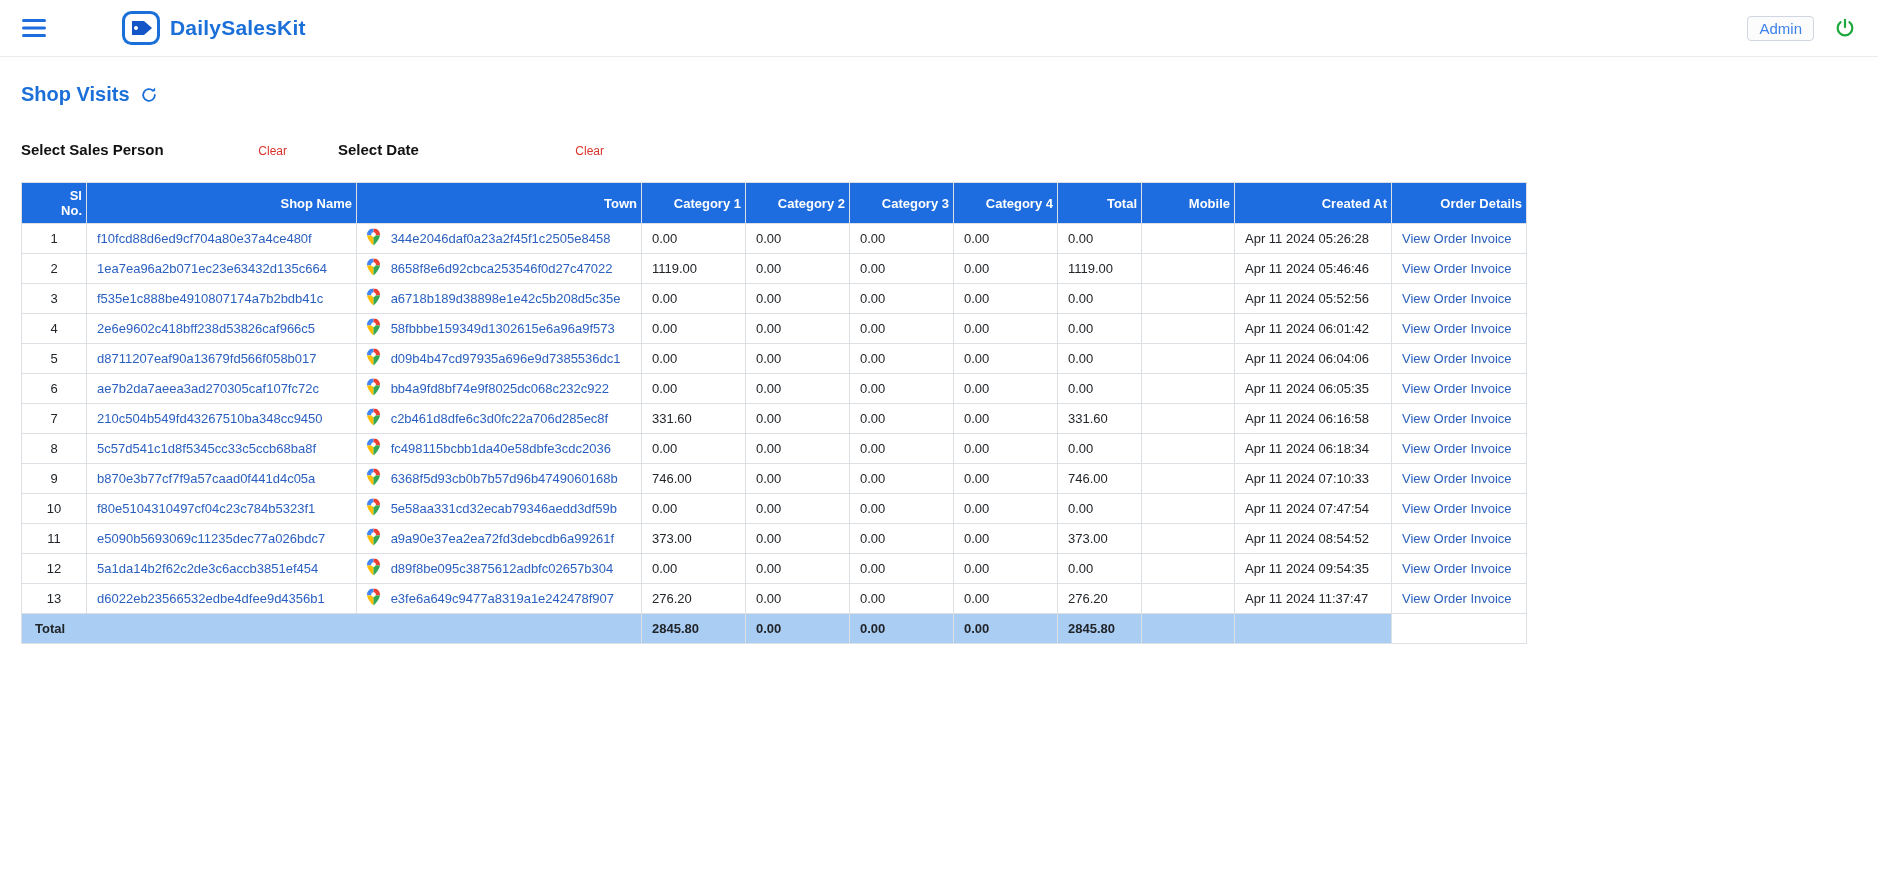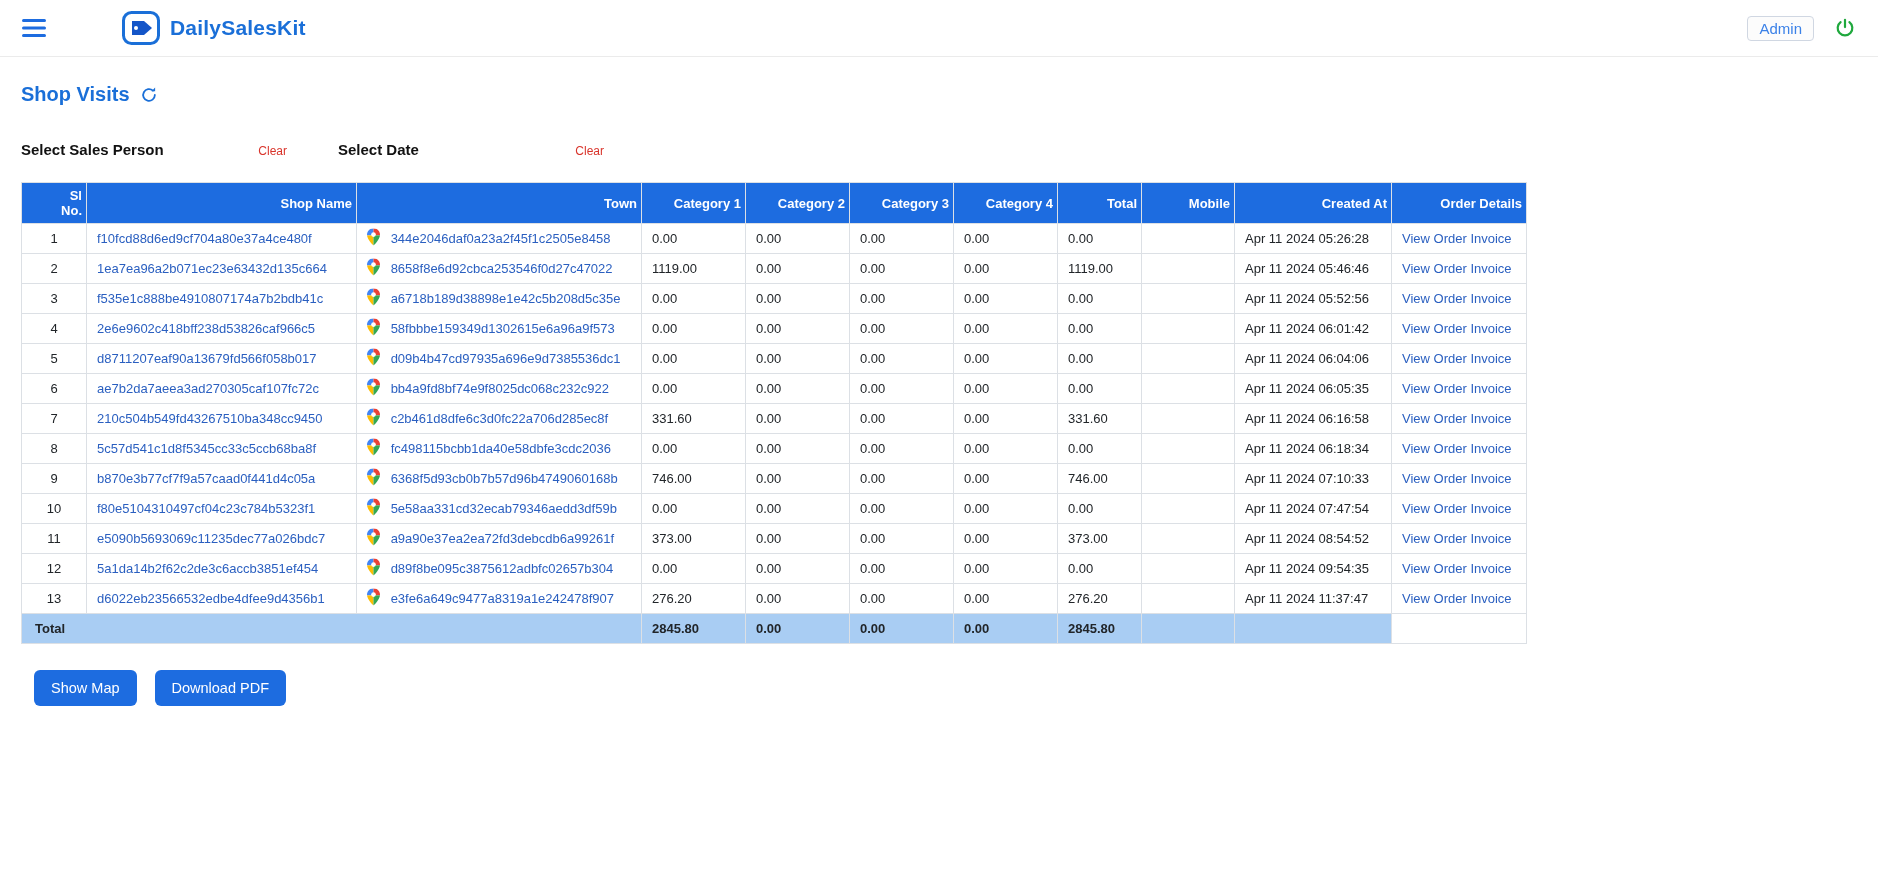--- a/index.html
+++ b/index.html
@@ -399,18 +399,14 @@
         <td>0.00</td>
         <td>0.00</td>
         <td>2845.80</td>
         <td></td>
         <td></td>
         <td class="no-bg"></td>
       </tr>
     </tfoot>
   </table>
 
-  <div class="actions">
-    <button class="btn">Show Map</button>
-    <button class="btn">Download PDF</button>
-  </div>
 
 </main>
 
 </body></html>

